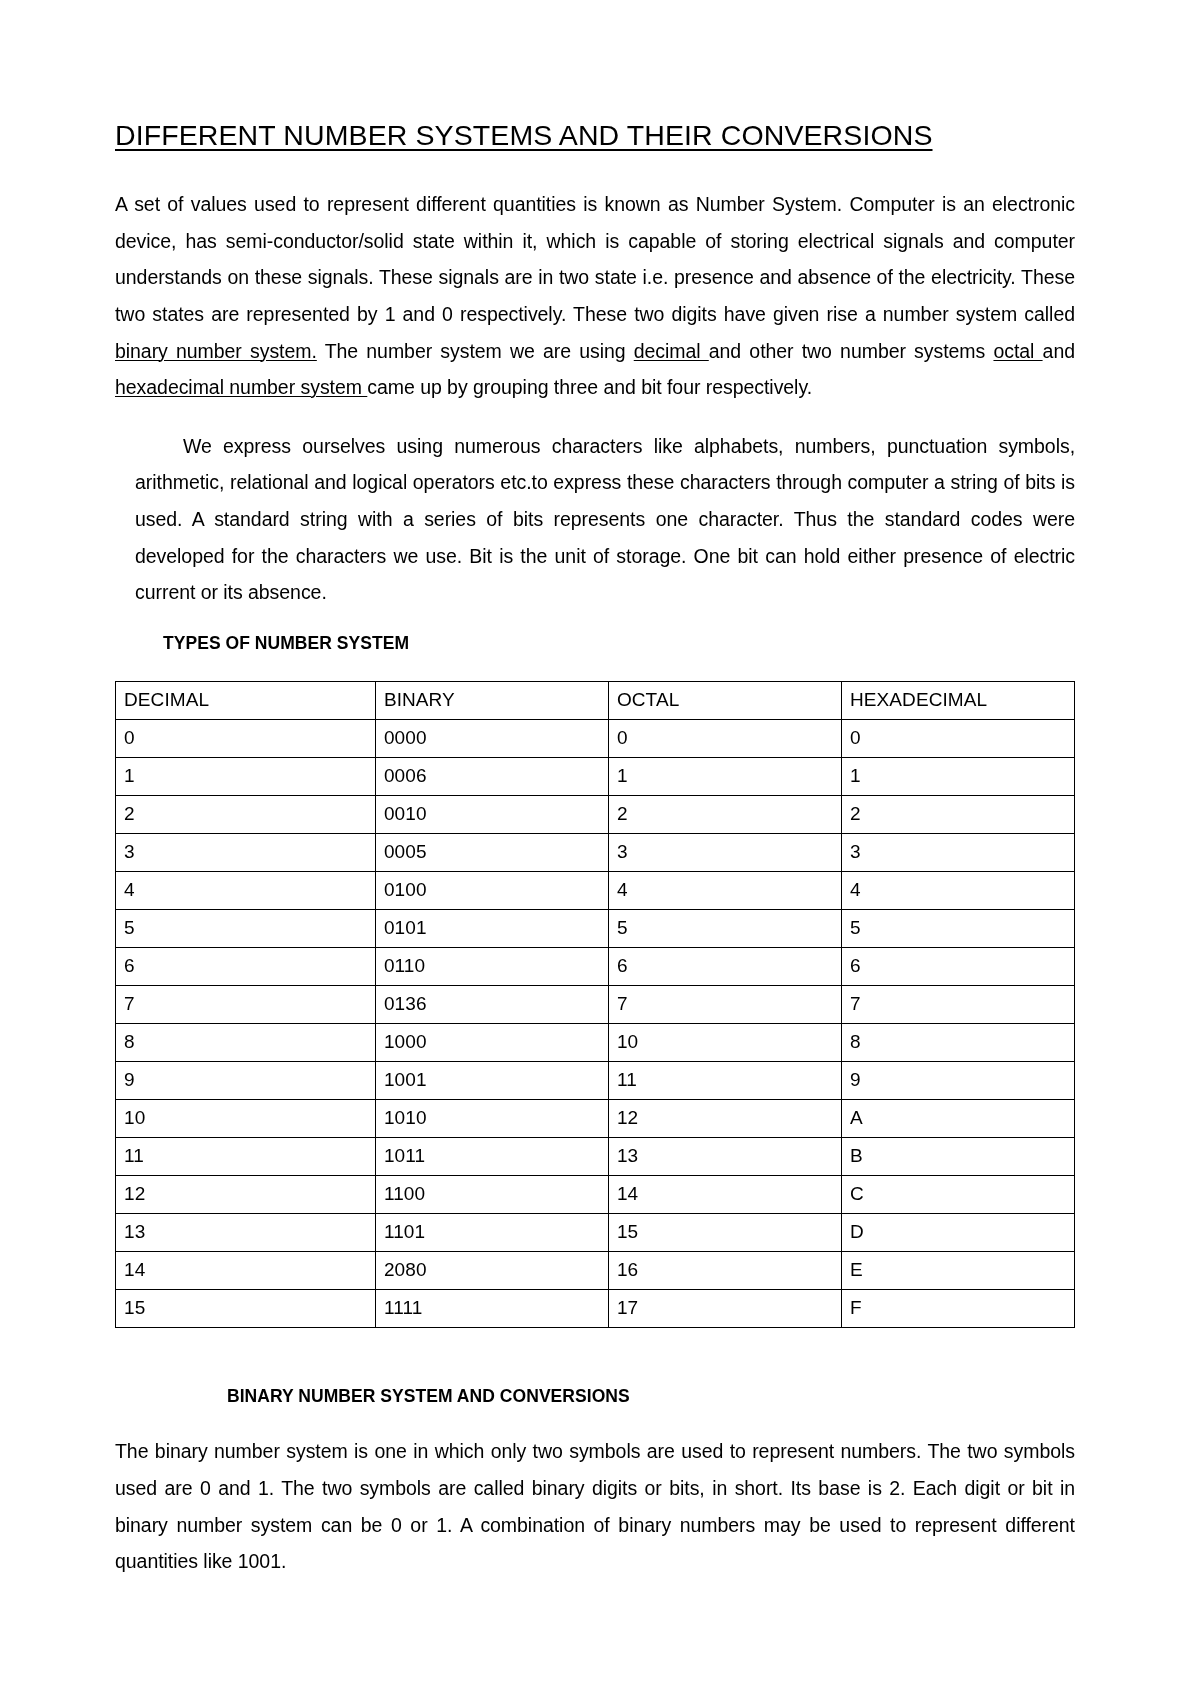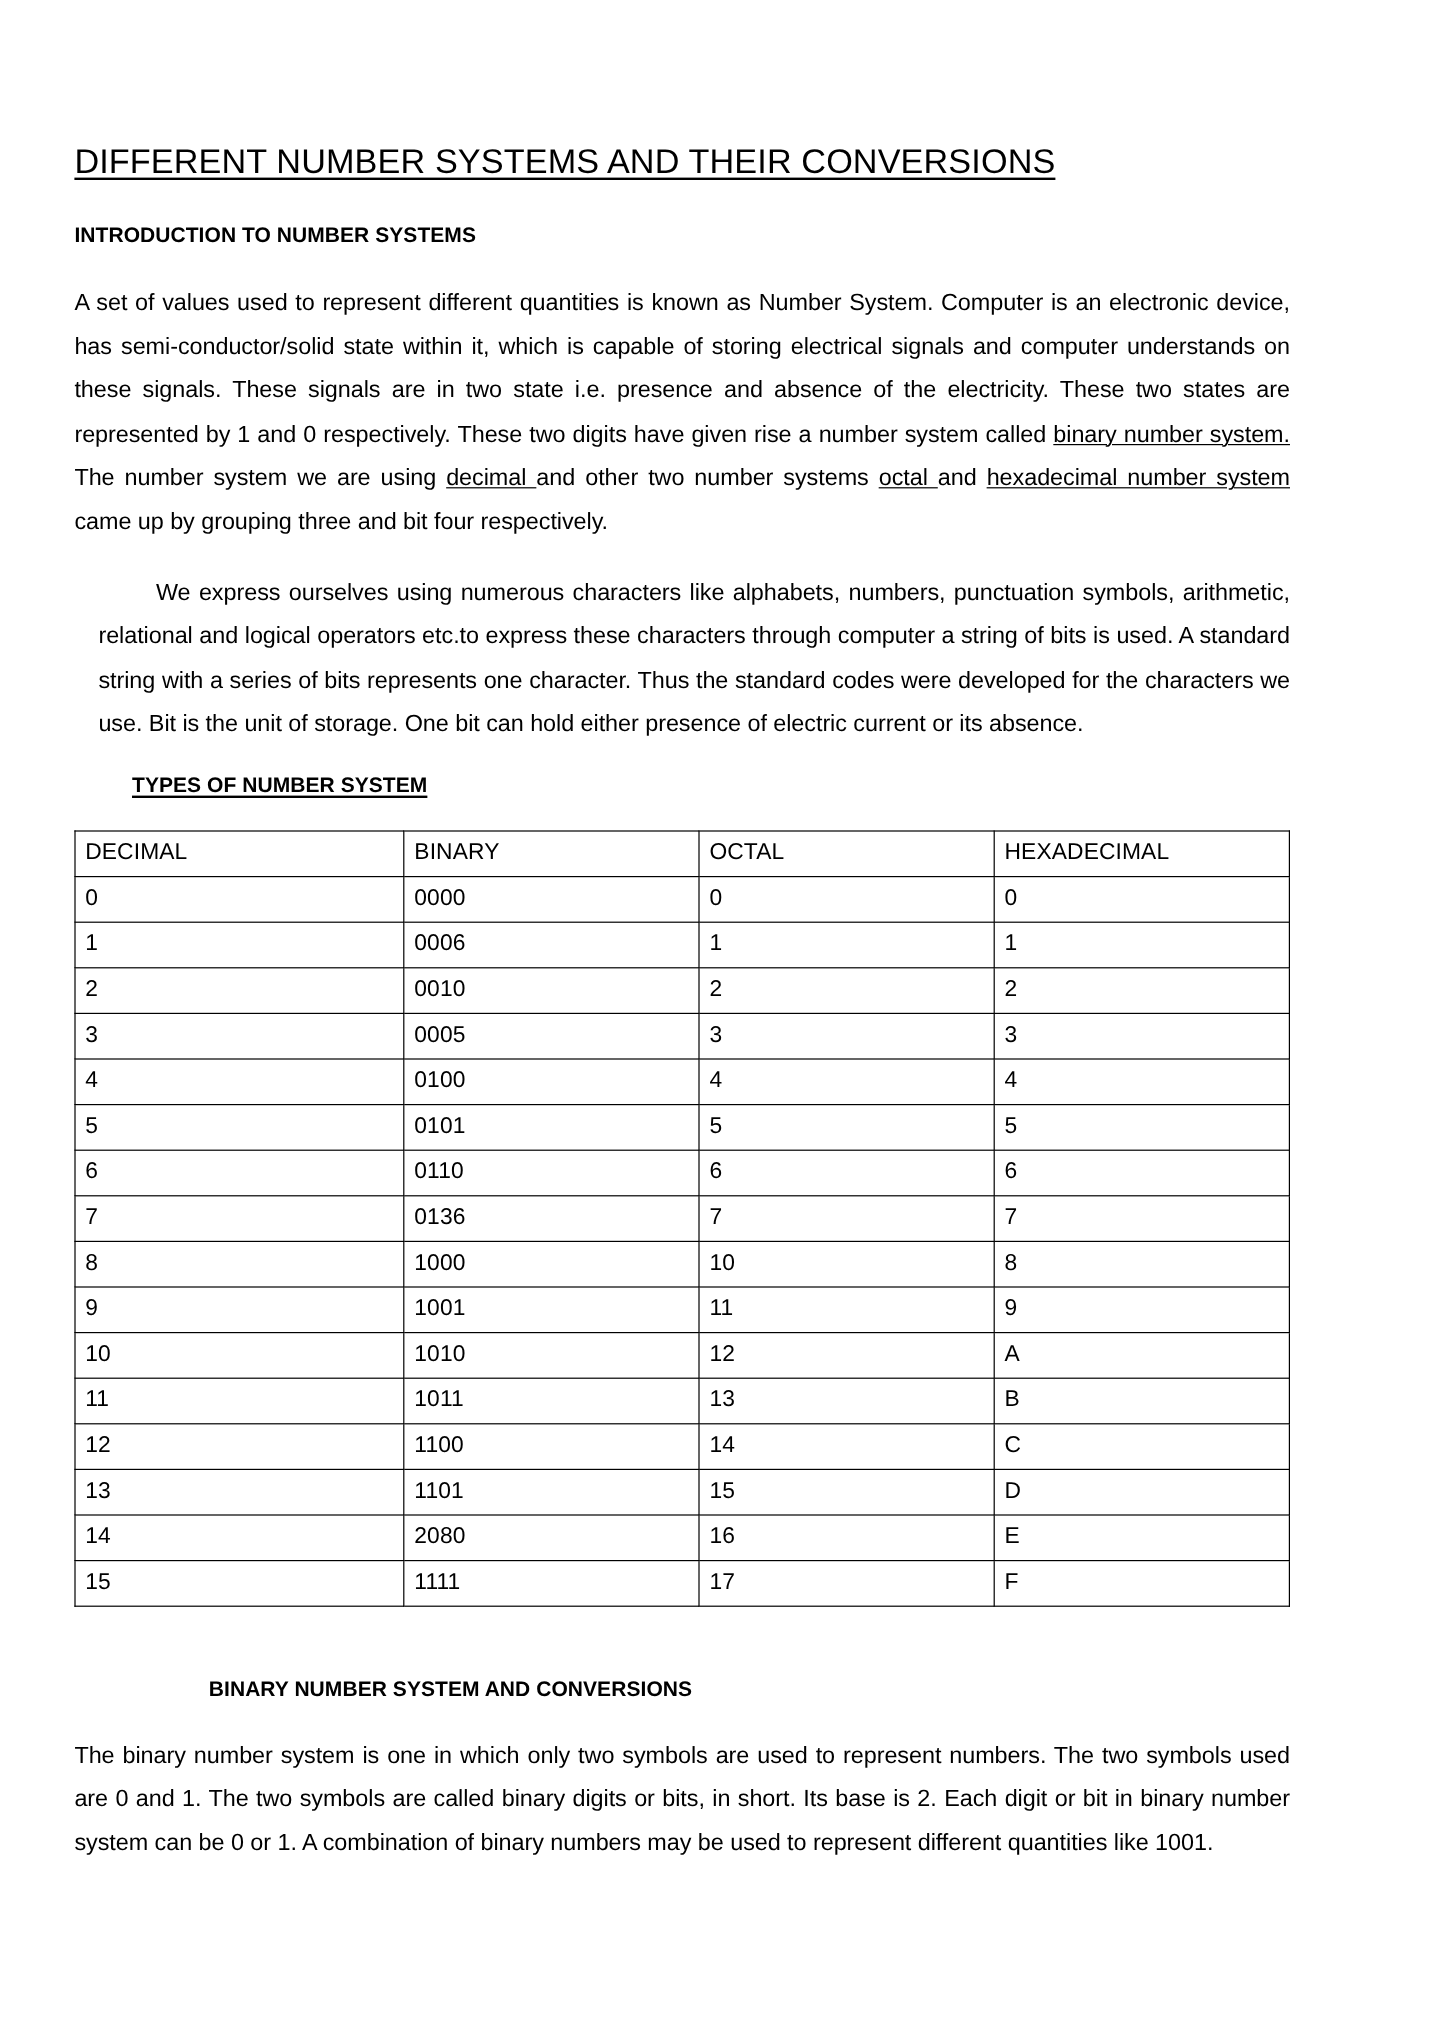--- a/index.html
+++ b/index.html
@@ -13,42 +13,41 @@
     font-family: "Liberation Sans", sans-serif;
     color: #000000;
     -webkit-font-smoothing: antialiased;
   }
   .page {
     position: relative;
     width: 1200px;
     height: 1698px;
     background: #ffffff;
     box-sizing: border-box;
-    padding: 118px 125px 0 62px;
+    padding: 118px 125px 0 115px;
   }
   .doc-title {
     font-size: 28.5px;
     font-weight: 400;
     letter-spacing: 0.1px;
     text-decoration: underline;
     text-underline-offset: 4px;
     text-decoration-thickness: 2px;
     margin: 0 0 34px 0;
     line-height: 1.2;
     white-space: nowrap;
   }
   .sec-heading {
     font-size: 17.5px;
     font-weight: 700;
     margin: 0 0 26px 0;
     line-height: 1.25;
     letter-spacing: 0.05px;
   }
   .sec-heading.underlined {
-    text-decoration: underline;
     text-underline-offset: 3px;
     text-decoration-thickness: 2px;
   }
   .sec-heading.indent-1 { margin-left: 112px; }
   .sec-heading.indent-2 { margin-left: 48px; }
   p.body {
     font-size: 19.5px;
     line-height: 36.6px;
     text-align: justify;
     margin: 0 0 22px 0;
@@ -82,21 +81,20 @@
   .spacer-after-table { height: 58px; }
   .tbl-wrap { margin-top: 0; }
 </style>
 </head>
 <body>
 
 <div class="page">
 
   <h1 class="doc-title">DIFFERENT NUMBER SYSTEMS AND THEIR CONVERSIONS</h1>
 
-  <h2 class="sec-heading">INTRODUCTION TO NUMBER SYSTEMS</h2>
 
   <p class="body"><span>A set of values used to represent different quantities is known as Number System. Computer is an electronic device, has semi-conductor/solid state within it, which is capable of storing electrical signals and computer understands on these signals. These signals are in two state i.e. presence and absence of the electricity. These two states are represented by 1 and 0 respectively. These two digits have given rise a number system called </span><span class="u">binary number system.</span><span> The number system we are using </span><span class="u">decimal </span><span>and other two number systems </span><span class="u">octal </span><span>and </span><span class="u">hexadecimal number system </span><span>came up by grouping three and bit four respectively.</span></p>
 
   <p class="body indented">We express ourselves using numerous characters like alphabets, numbers, punctuation symbols, arithmetic, relational and logical operators etc.to express these characters through computer a string of bits is used. A standard string with a series of bits represents one character. Thus the standard codes were developed for the characters we use. Bit is the unit of storage. One bit can hold either presence of electric current or its absence.</p>
 
   <h3 class="sec-heading underlined indent-2">TYPES OF NUMBER SYSTEM</h3>
 
   <div class="tbl-wrap">
     <table class="numtable">
       <colgroup>

